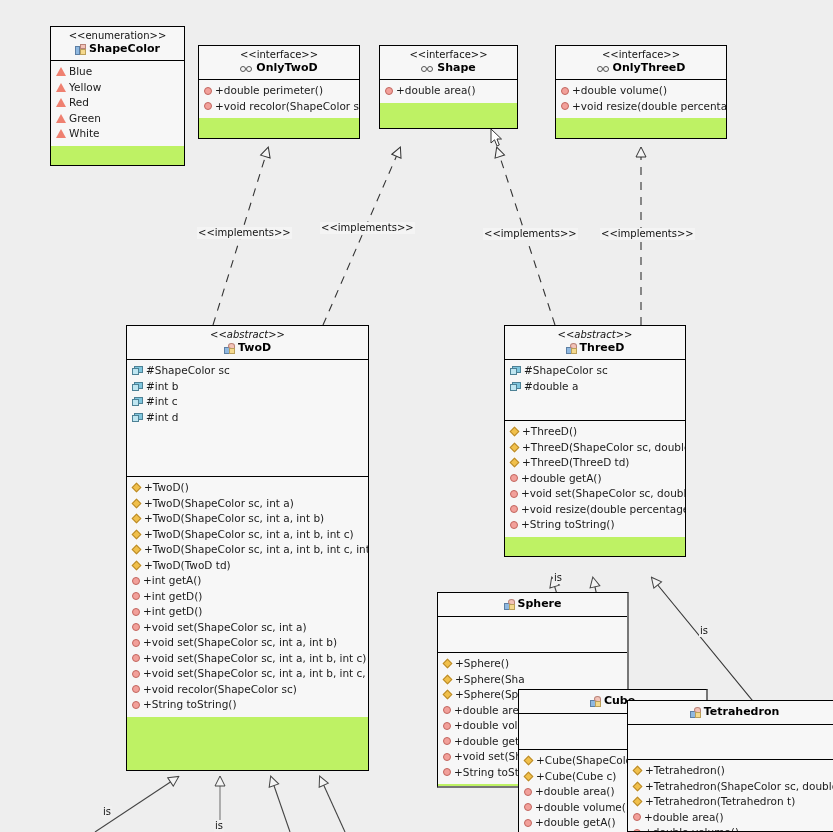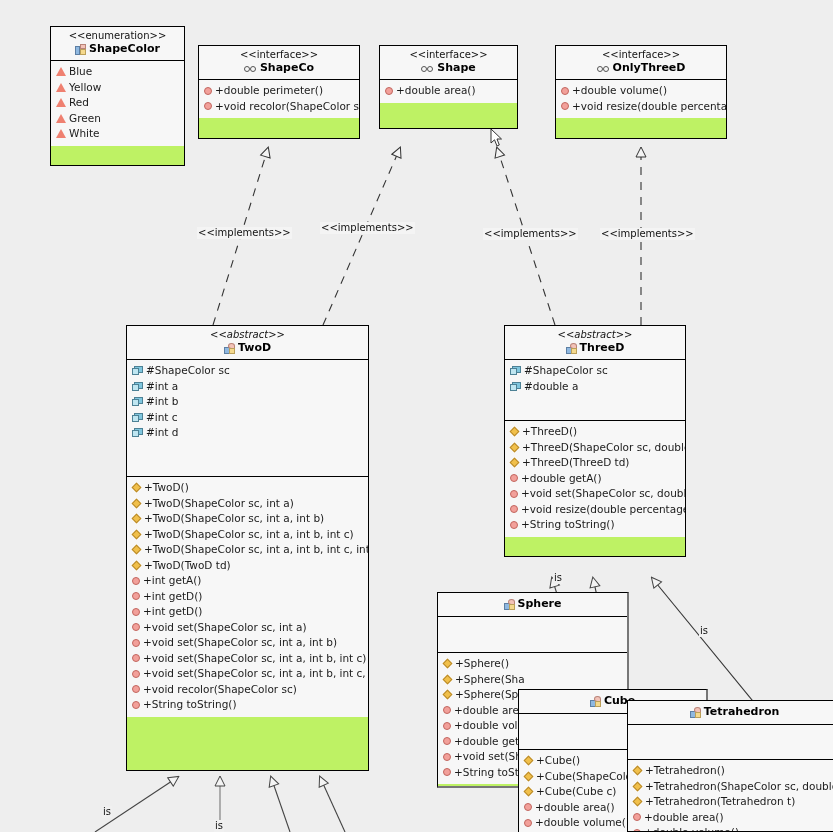--- a/index.html
+++ b/index.html
@@ -242,21 +242,21 @@
   </div>
 
   <div class="uml-box" id="box-onlytwod" style="left:198px; top:45px; width:162px; height:94px;">
     <div class="uml-header">
       <div class="stereotype">&lt;&lt;interface&gt;&gt;</div>
       <div class="cls-name">
         <span class="ic icon-interface">
             <i class="a"></i>
             <i class="b"></i>
           </span>
-        <span>ShapeCo</span>
+        <span>OnlyTwoD</span>
       </div>
     </div>
     <div class="compartment last">
       <div class="member">
           <span class="ic icon-method-circle"></span>
           <span>+double perimeter()</span>
         </div>
       <div class="member">
           <span class="ic icon-method-circle"></span>
           <span>+void recolor(ShapeColor sc)</span>
@@ -324,27 +324,20 @@
             <i class="a"></i>
             <i class="b"></i>
           </span>
           <span>#ShapeColor sc</span>
         </div>
       <div class="member">
           <span class="ic icon-field">
             <i class="a"></i>
             <i class="b"></i>
           </span>
-          <span>#int a</span>
-        </div>
-      <div class="member">
-          <span class="ic icon-field">
-            <i class="a"></i>
-            <i class="b"></i>
-          </span>
           <span>#int b</span>
         </div>
       <div class="member">
           <span class="ic icon-field">
             <i class="a"></i>
             <i class="b"></i>
           </span>
           <span>#int c</span>
         </div>
       <div class="member">
@@ -535,24 +528,20 @@
             <i class="b"></i>
             <i class="c"></i>
           </span>
         <span>Cube</span>
       </div>
     </div>
     <div class="compartment empty" style="min-height:28px;"></div>
     <div class="compartment last">
       <div class="member">
           <span class="ic icon-ctor-diamond"></span>
-          <span>+Cube()</span>
-        </div>
-      <div class="member">
-          <span class="ic icon-ctor-diamond"></span>
           <span>+Cube(ShapeColor</span>
         </div>
       <div class="member">
           <span class="ic icon-ctor-diamond"></span>
           <span>+Cube(Cube c)</span>
         </div>
       <div class="member">
           <span class="ic icon-method-circle"></span>
           <span>+double area()</span>
         </div>

